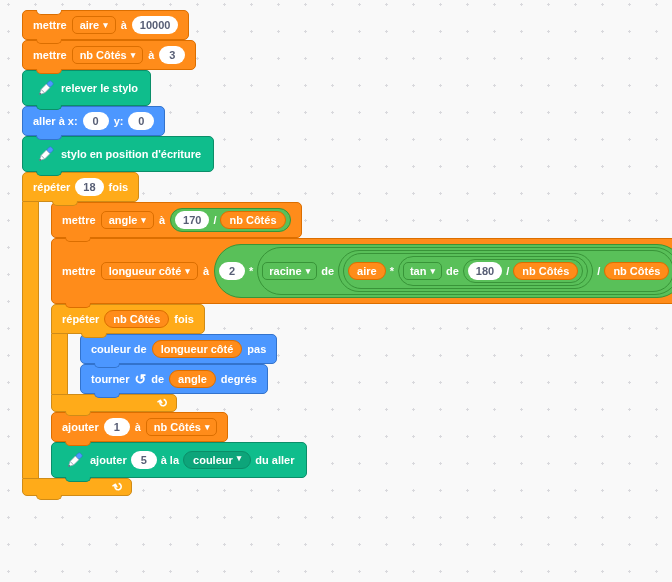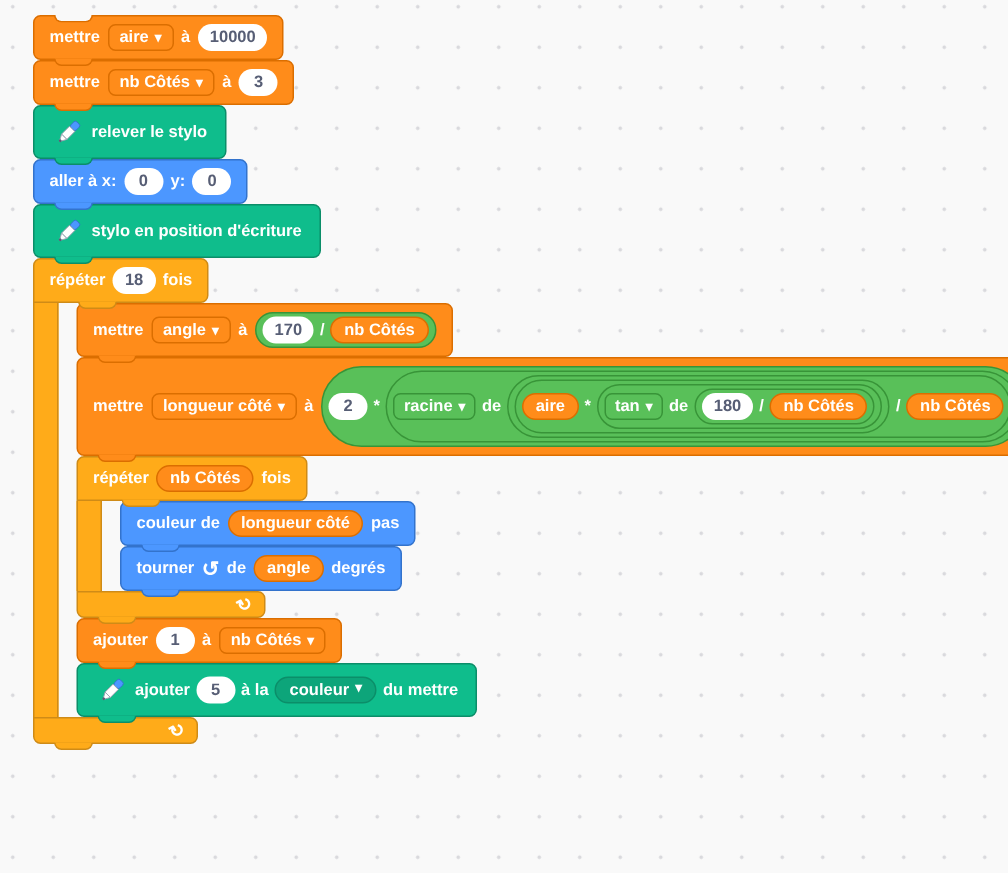--- a/index.html
+++ b/index.html
@@ -278,21 +278,21 @@
               </g>
             </svg>
           </span>
           <span>ajouter</span>
           <span class="num">5</span>
           <span>à la</span>
           <span class="ddp">
             <span>couleur</span>
             <span class="caret">▾</span>
           </span>
-          <span>du mettre</span>
+          <span>du aller</span>
         </div>
 
       </div>
     </div>
     <div class="block c-footer cat-ctl" style="width:92px">
       <i class="tab"></i>
       <span class="loop">↻</span>
     </div>
   </div>
 

